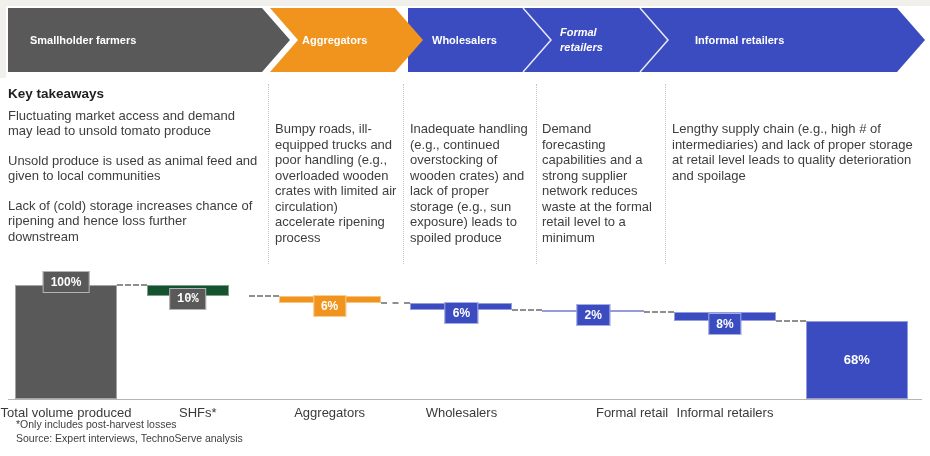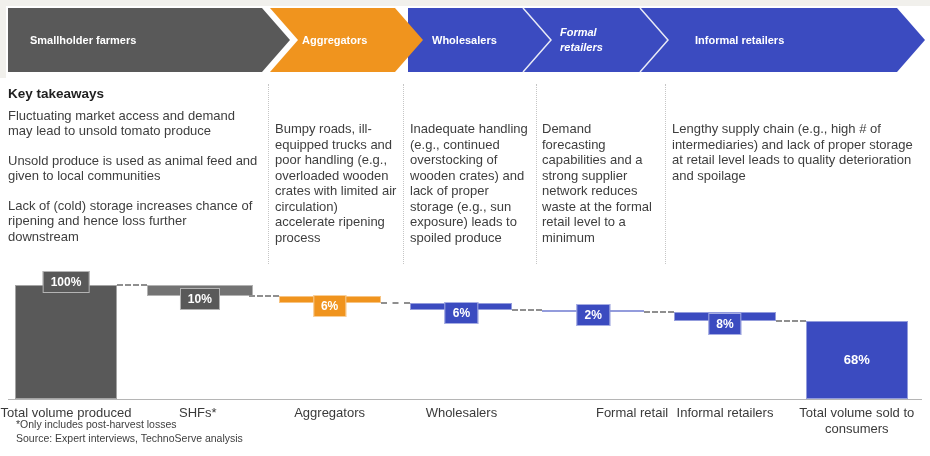--- a/index.html
+++ b/index.html
@@ -98,21 +98,21 @@
 <div class="vdivider" style="left:536px"></div>
 <div class="vdivider" style="left:665px"></div>
 
 <div class="abs" id="waterfall">
   <div class="axis-line"></div>
 <div class="bar" style="left: 15px; top: 25px; width: 102px; height: 114px; background: rgb(89, 89, 89);">
       <div class="vlabel total" style="background: rgb(89, 89, 89);">100%</div>
     </div>
     <div class="cat" style="left: -9px; top: 145px; width: 150px;">Total volume produced</div>
     <div class="connector" style="left: 117px; width: 29.8px; top: 24px;"></div>
-    <div class="bar" style="left: 146.8px; top: 25px; width: 106px; height: 11.4px; background: #737373;">
+    <div class="bar" style="left: 146.8px; top: 25px; width: 82px; height: 11.4px; background: #14532d; font-family: Liberation Mono, monospace;">
       <div class="vlabel loss" style="background: rgb(89, 89, 89);">10%</div>
     </div>
     <div class="cat" style="left: 122.8px; top: 145px; width: 150px;">SHFs*</div>
     <div class="connector" style="left: 248.8px; width: 29.8px; top: 35.4px;"></div>
     <div class="bar" style="left: 278.6px; top: 36.4px; width: 102px; height: 6.84px; background: rgb(240, 148, 30);">
       <div class="vlabel loss" style="background: rgb(240, 148, 30);">6%</div>
     </div>
     <div class="cat" style="left: 254.6px; top: 145px; width: 150px;">Aggregators</div>
     <div class="connector" style="left: 380.6px; width: 29.8px; top: 42.24px;"></div>
     <div class="bar" style="left: 410.4px; top: 43.24px; width: 102px; height: 6.84px; background: rgb(59, 75, 192);">
@@ -126,17 +126,16 @@
     <div class="cat" style="left: 518.2px; top: 145px; width: 150px; text-align: right;">Formal retail</div>
     <div class="connector" style="left: 644.2px; width: 29.8px; top: 51.36px;"></div>
     <div class="bar" style="left: 674px; top: 52.36px; width: 102px; height: 9.12px; background: rgb(59, 75, 192);">
       <div class="vlabel loss" style="background: rgb(59, 75, 192);">8%</div>
     </div>
     <div class="cat" style="left: 650px; top: 145px; width: 150px;">Informal retailers</div>
     <div class="connector" style="left: 776px; width: 29.8px; top: 60.48px;"></div>
     <div class="bar" style="left: 805.8px; top: 61.48px; width: 102px; height: 77.52px; background: rgb(59, 75, 192);">
       <div class="vlabel result" style="background: rgb(59, 75, 192);">68%</div>
     </div>
-    <div class="cat" style="left: 797.8px; top: 145px; width: 118px;">Total volume sold to consumers</div>
   </div>
 
 <div class="footnote" id="footnote-note">*Only includes post-harvest losses</div>
 <div class="footnote" id="footnote-source">Source: Expert interviews, TechnoServe analysis</div>
 
 </body></html>

